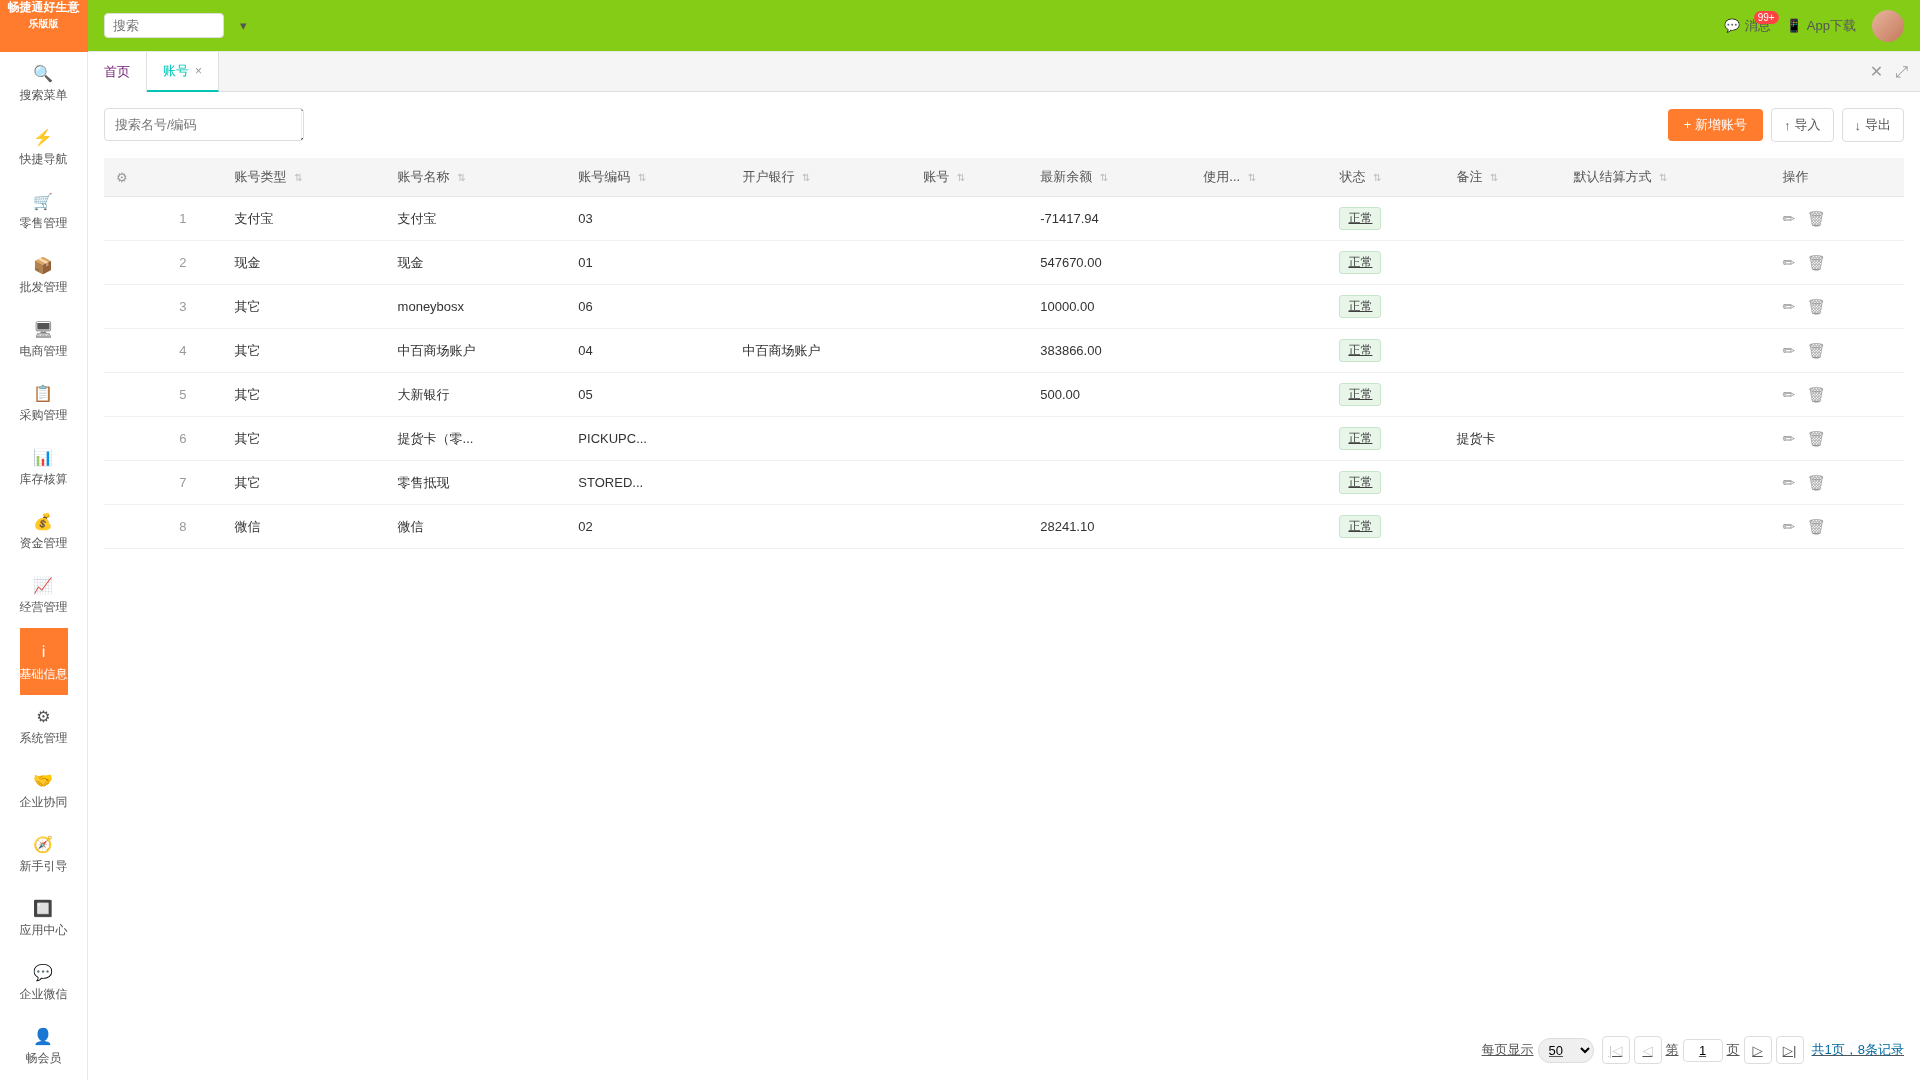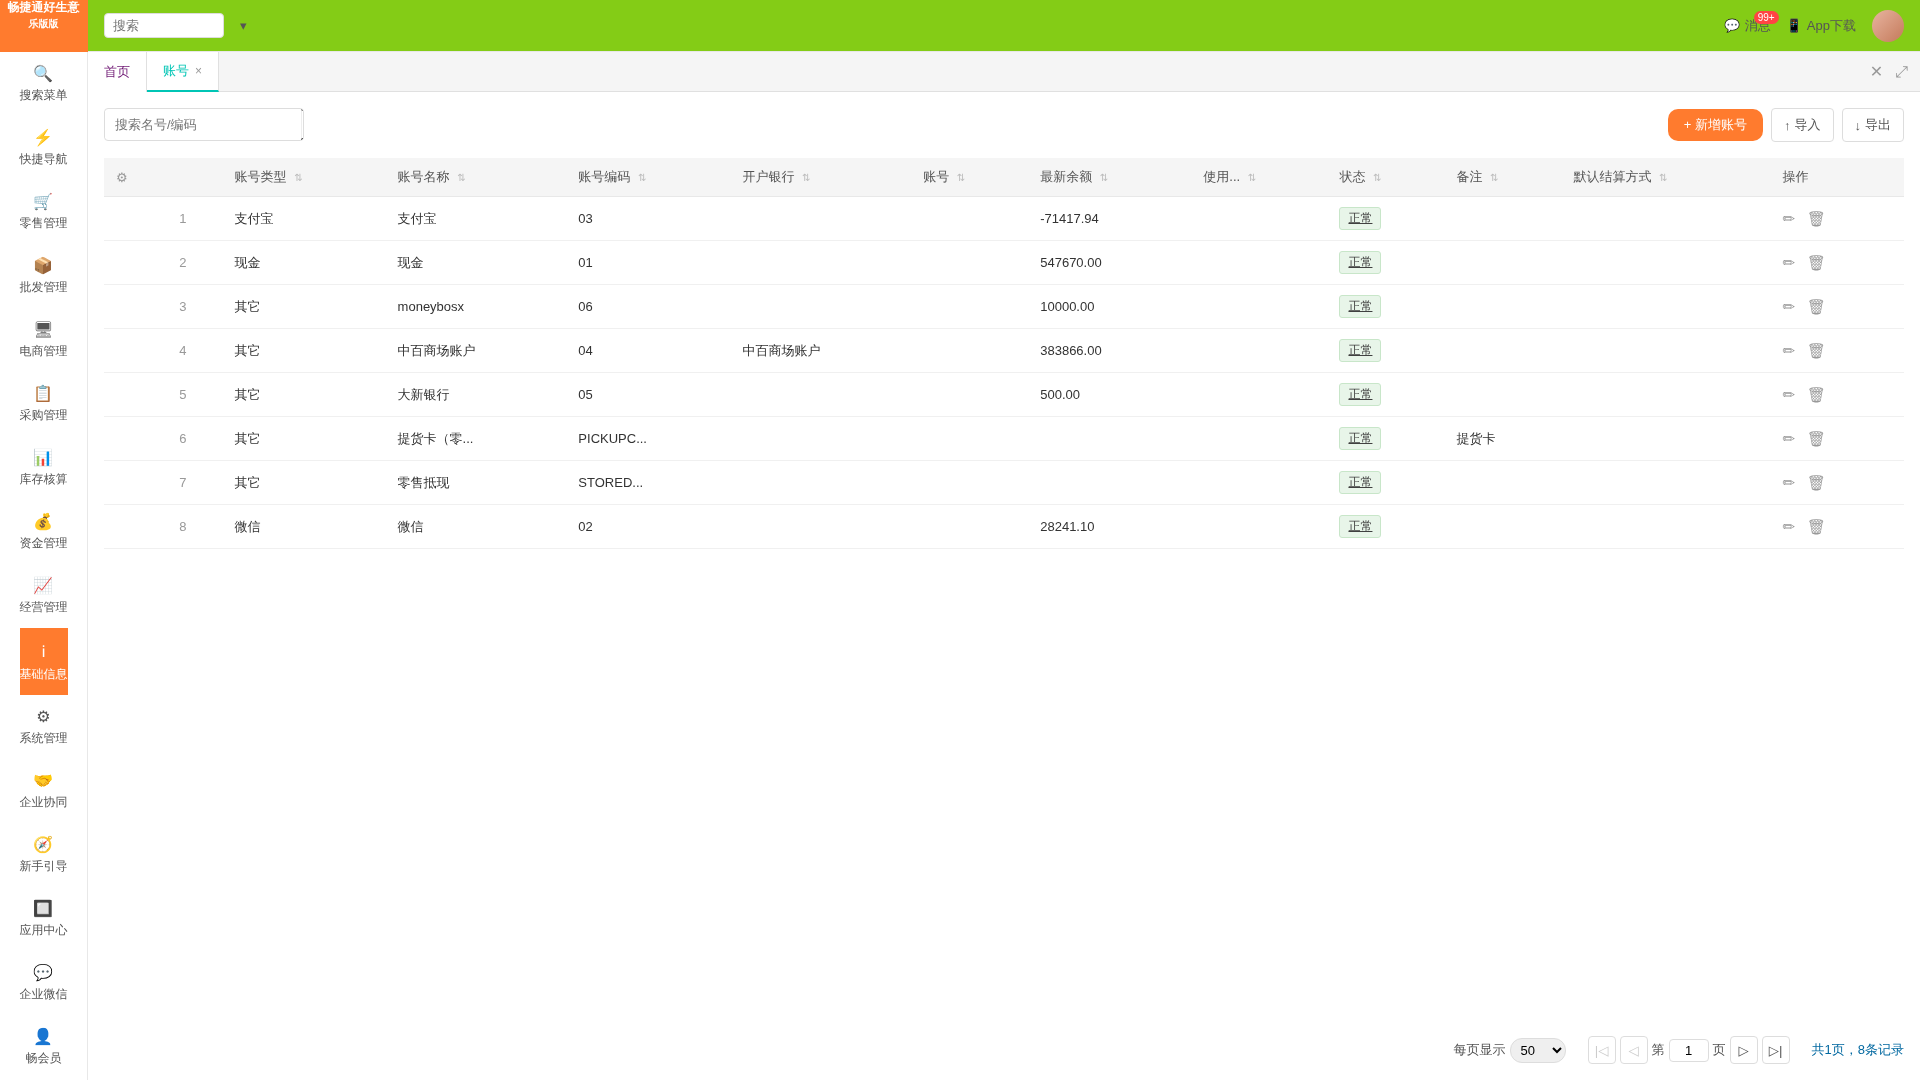--- a/index.html
+++ b/index.html
@@ -39,37 +39,37 @@
 
     
     .content { flex: 1; background: #fff; overflow: auto; padding: 16px; display: flex; flex-direction: column; }
 
     
     .toolbar { display: flex; align-items: flex-start; justify-content: space-between; margin-bottom: 16px; }
     .search-box { display: flex; align-items: center; border: 1px solid #ddd; border-radius: 4px; overflow: hidden; width: 200px; }
     .search-box input { border: none; outline: none; padding: 6px 10px; font-size: 13px; flex: 1; }
     .search-box .search-btn { padding: 6px 8px; background: #fff; cursor: pointer; color: #999; border-left: 1px solid #eee; }
     .toolbar-right { display: flex; align-items: center; gap: 8px; }
-    .btn-primary { background: #ff7b2e; color: #fff; border: none; border-radius: 10px; padding: 7px 16px; cursor: pointer; font-size: 13px; display: flex; align-items: center; gap: 4px; }
+    .btn-primary { background: #ff7b2e; color: #fff; border: none; border-radius: 4px; padding: 7px 16px; cursor: pointer; font-size: 13px; display: flex; align-items: center; gap: 4px; }
     .btn-default { background: #fff; color: #555; border: 1px solid #ddd; border-radius: 4px; padding: 7px 12px; cursor: pointer; font-size: 13px; display: flex; align-items: center; gap: 4px; }
 
     
     .table-wrap { flex: 1; overflow: auto; }
     table { width: 100%; border-collapse: collapse; }
     thead tr { background: #f5f5f5; }
     thead th { padding: 10px 12px; text-align: left; font-weight: normal; color: #555; font-size: 13px; border-bottom: 1px solid #e8e8e8; white-space: nowrap; }
     thead th .sort-icons { color: #bbb; margin-left: 4px; font-size: 10px; }
     tbody tr { border-bottom: 1px solid #f0f0f0; }
     tbody td { padding: 10px 12px; font-size: 13px; color: #333; white-space: nowrap; }
     .status-badge { display: inline-block; background: #e8f5e9; color: #404040; border: 1px solid #c8e6c9; border-radius: 3px; padding: 2px 8px; font-size: 12px; text-decoration: underline; }
     .action-btn { cursor: pointer; color: #999; font-size: 15px; margin-right: 8px; }
     .settings-col { color: #999; cursor: pointer; }
 
     
-    .pagination { display: flex; align-items: center; justify-content: flex-end; padding: 12px 0 0 0; gap: 22px; font-size: 13px; color: #555; }
+    .pagination { display: flex; align-items: center; justify-content: flex-end; padding: 12px 0 0 0; gap: 8px; font-size: 13px; color: #555; text-decoration: underline; }
     .page-size-select { display: flex; align-items: center; gap: 4px; }
     .page-size-select select { border: 1px solid #ddd; border-radius: 12px; padding: 3px 6px; font-size: 13px; outline: none; }
     .page-nav { display: flex; align-items: center; gap: 4px; }
     .page-nav-btn { width: 28px; height: 28px; display: flex; align-items: center; justify-content: center; border: 1px solid #ddd; border-radius: 4px; cursor: pointer; background: #fff; color: #555; }
     .page-nav-btn.disabled { color: #ccc; cursor: default; }
     .page-input { border: 1px solid #ddd; border-radius: 4px; padding: 3px 6px; width: 40px; text-align: center; font-size: 13px; outline: none; }
     .page-total { color: #0369a1; }
   </style>
 </head>
 <body>

